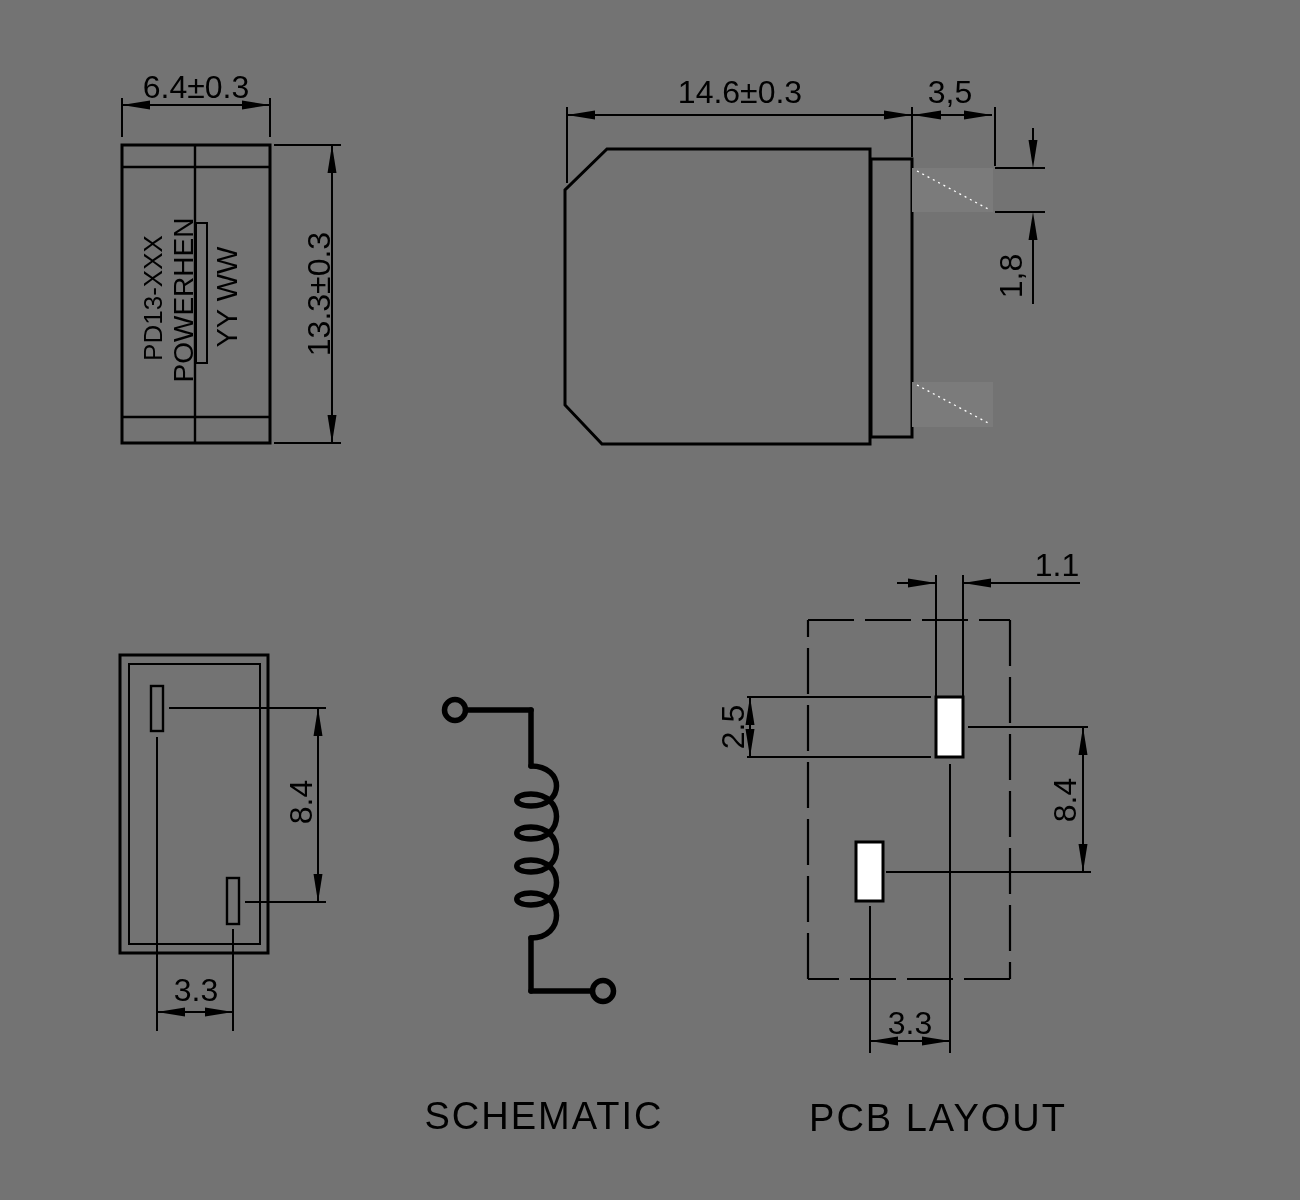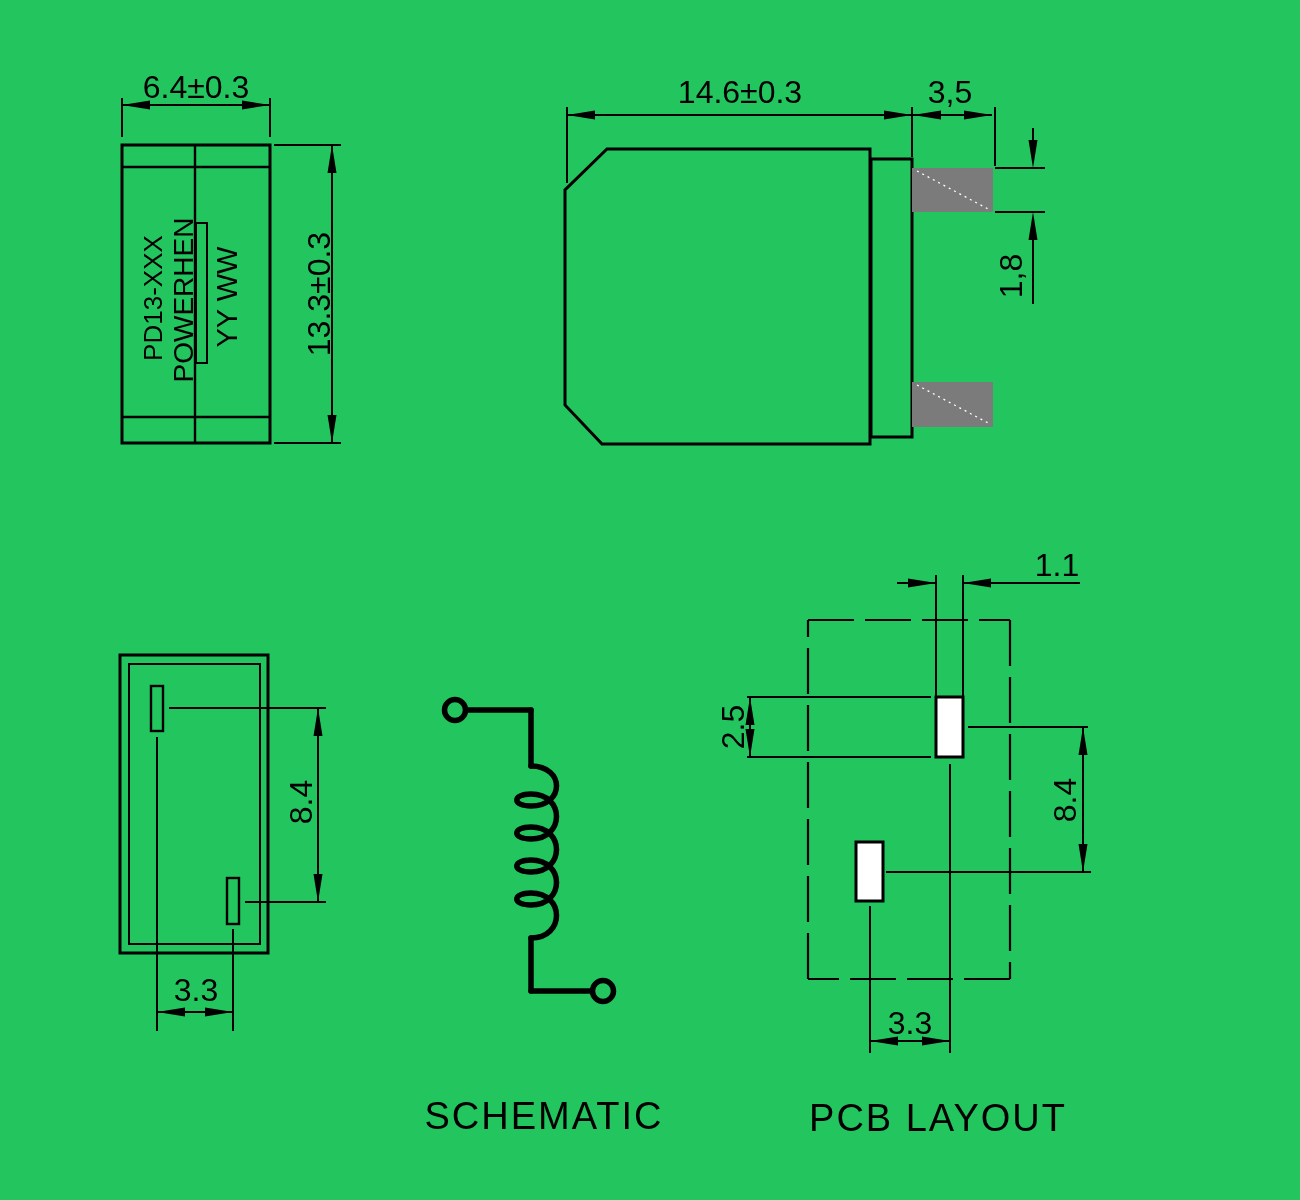--- a/index.html
+++ b/index.html
@@ -1,16 +1,16 @@
 <!DOCTYPE html>
 <html><head>
 <meta charset="utf-8">
 <style>
   html, body { margin: 0; padding: 0; background: #ffffff; }
-  .page { width: 1300px; height: 1200px; position: relative; background: #22c55e; }
+  .page { width: 1300px; height: 1200px; position: relative; background: #737373; }
   svg { display: block; }
   text {
     font-family: "Liberation Sans", sans-serif;
     fill: #000000;
     text-anchor: middle;
   }
   .dim  { font-size: 32px; }
   .mark1 { font-size: 26px; }
   .mark2 { font-size: 28px; }
   .mark3 { font-size: 29px; }

